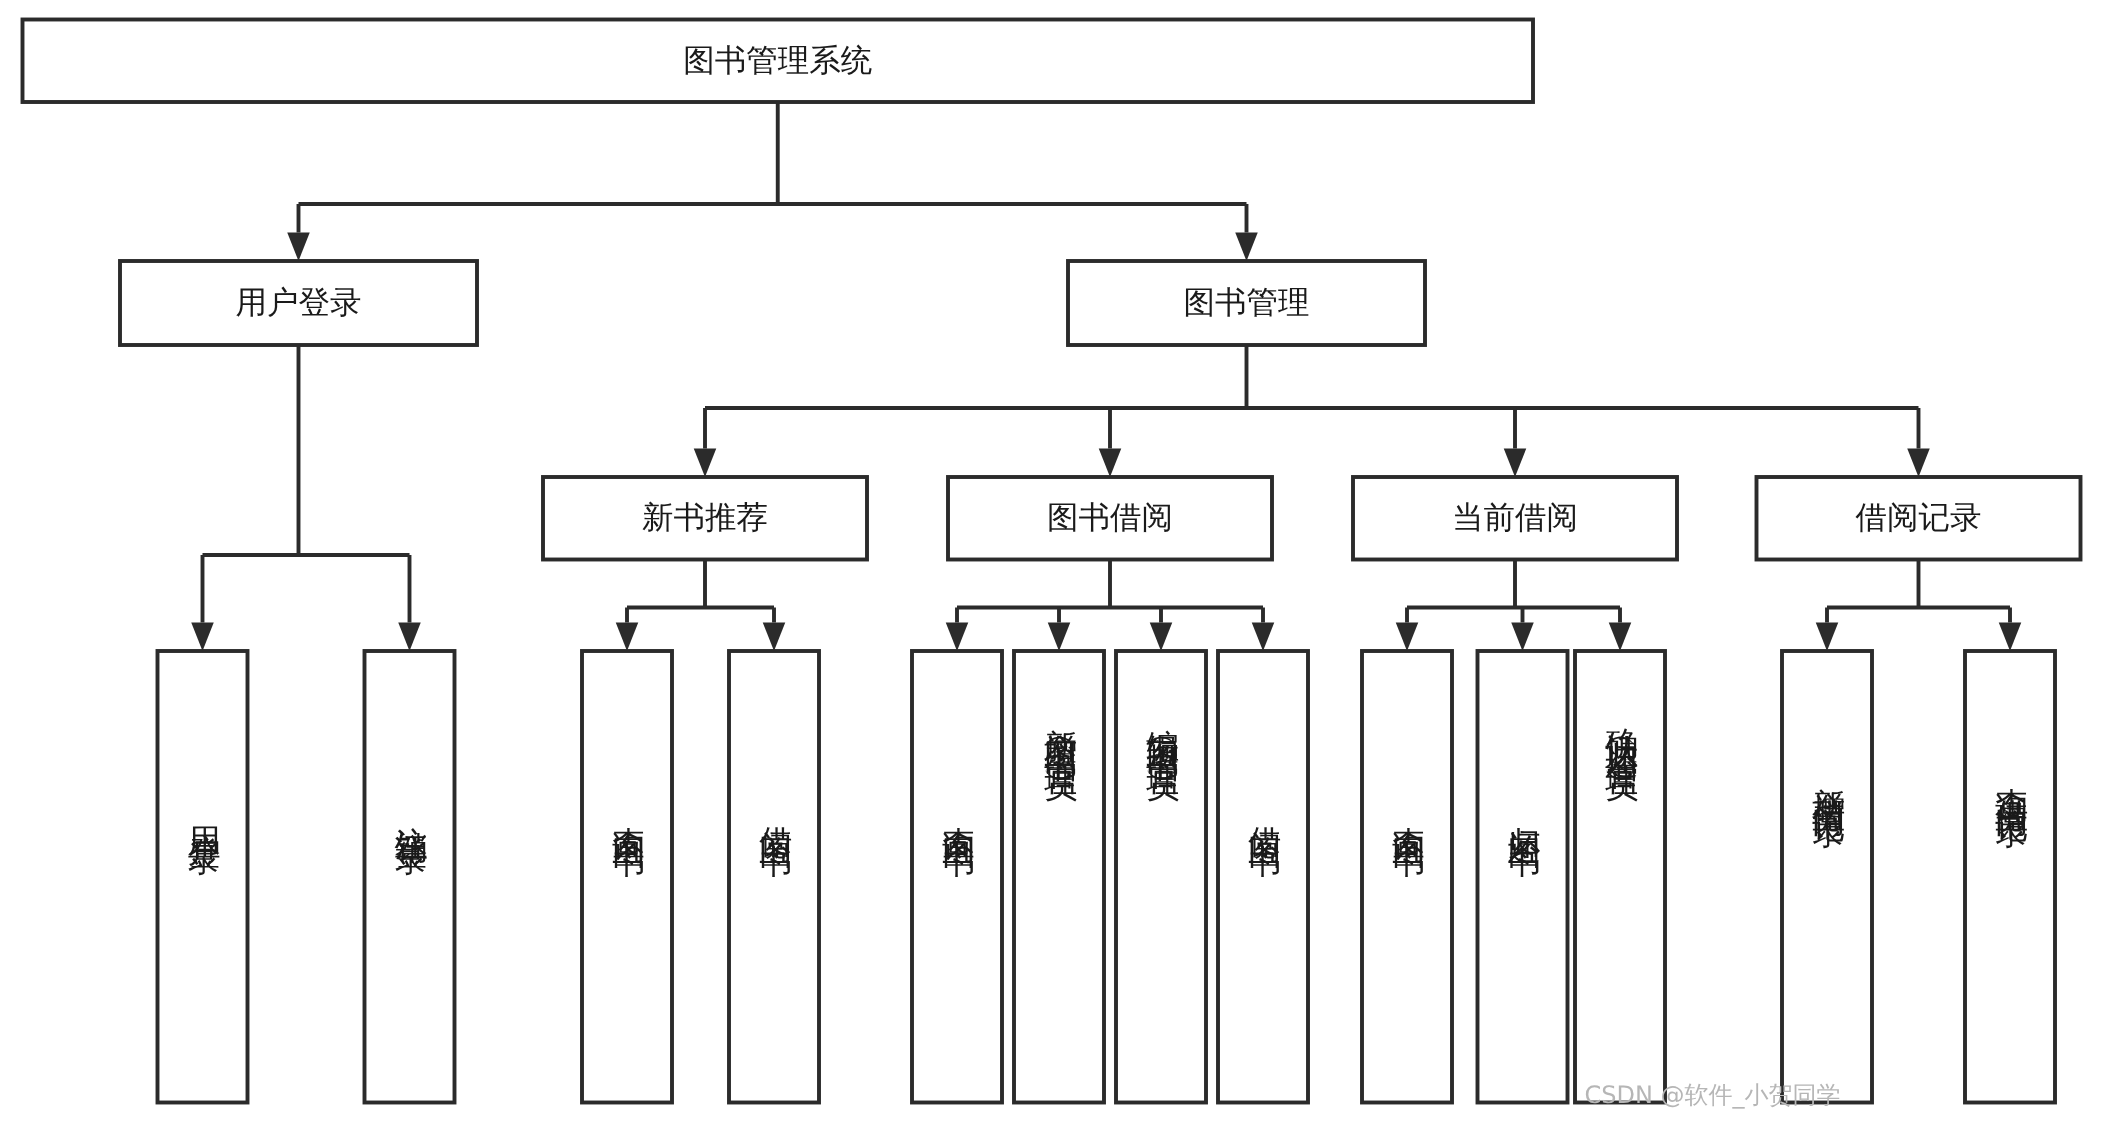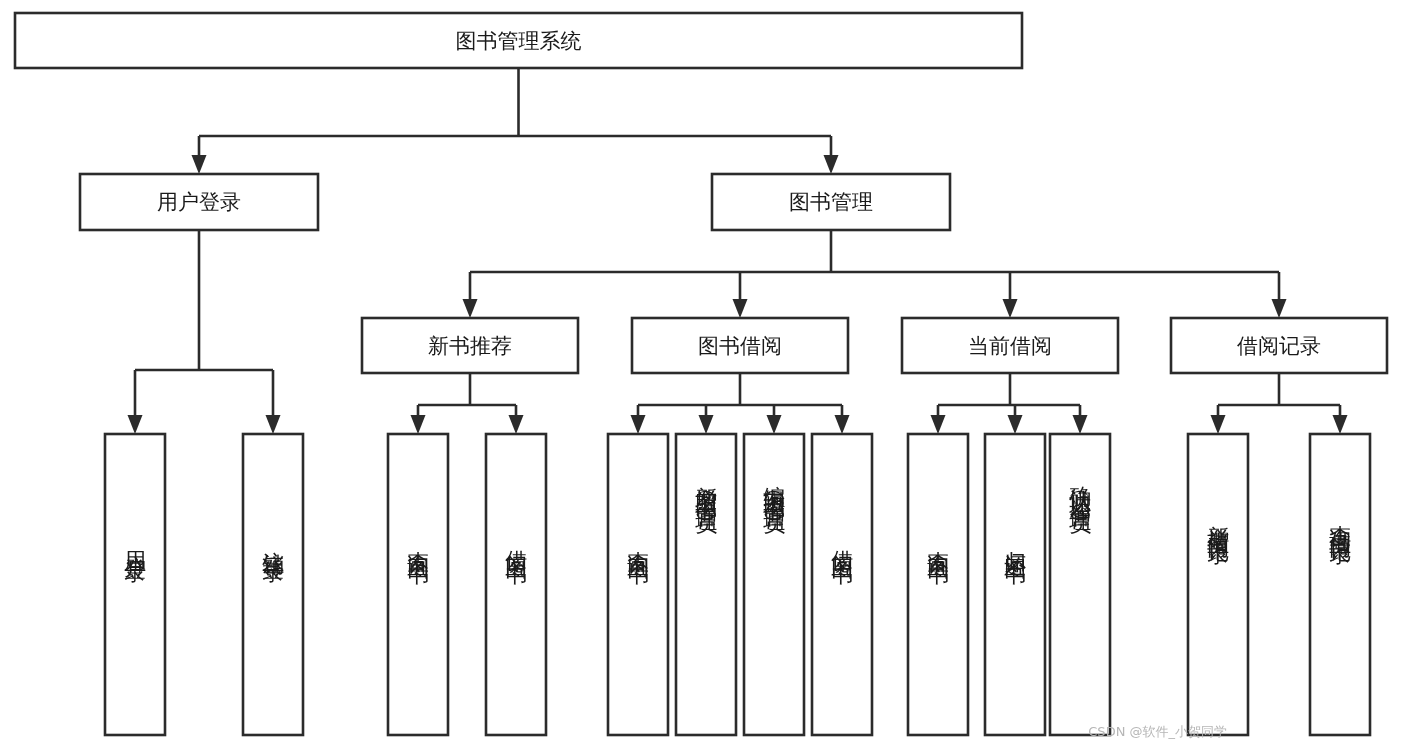--- a/index.html
+++ b/index.html
@@ -66,21 +66,21 @@
     color: #1a1a1a;
     letter-spacing: 4px;
     white-space: nowrap;
     text-align: start;
   }
   .watermark {
     position: absolute;
     right: 10px;
     bottom: 6px;
     font-family: "DejaVu Sans", "Liberation Sans", sans-serif;
-    font-size: 13px;
+    font-size: 16px;
     color: #b6b6b6;
     white-space: nowrap;
     user-select: none;
   }
 </style>
 </head>
 <body>
 
 <div id="diagram-root">
 

